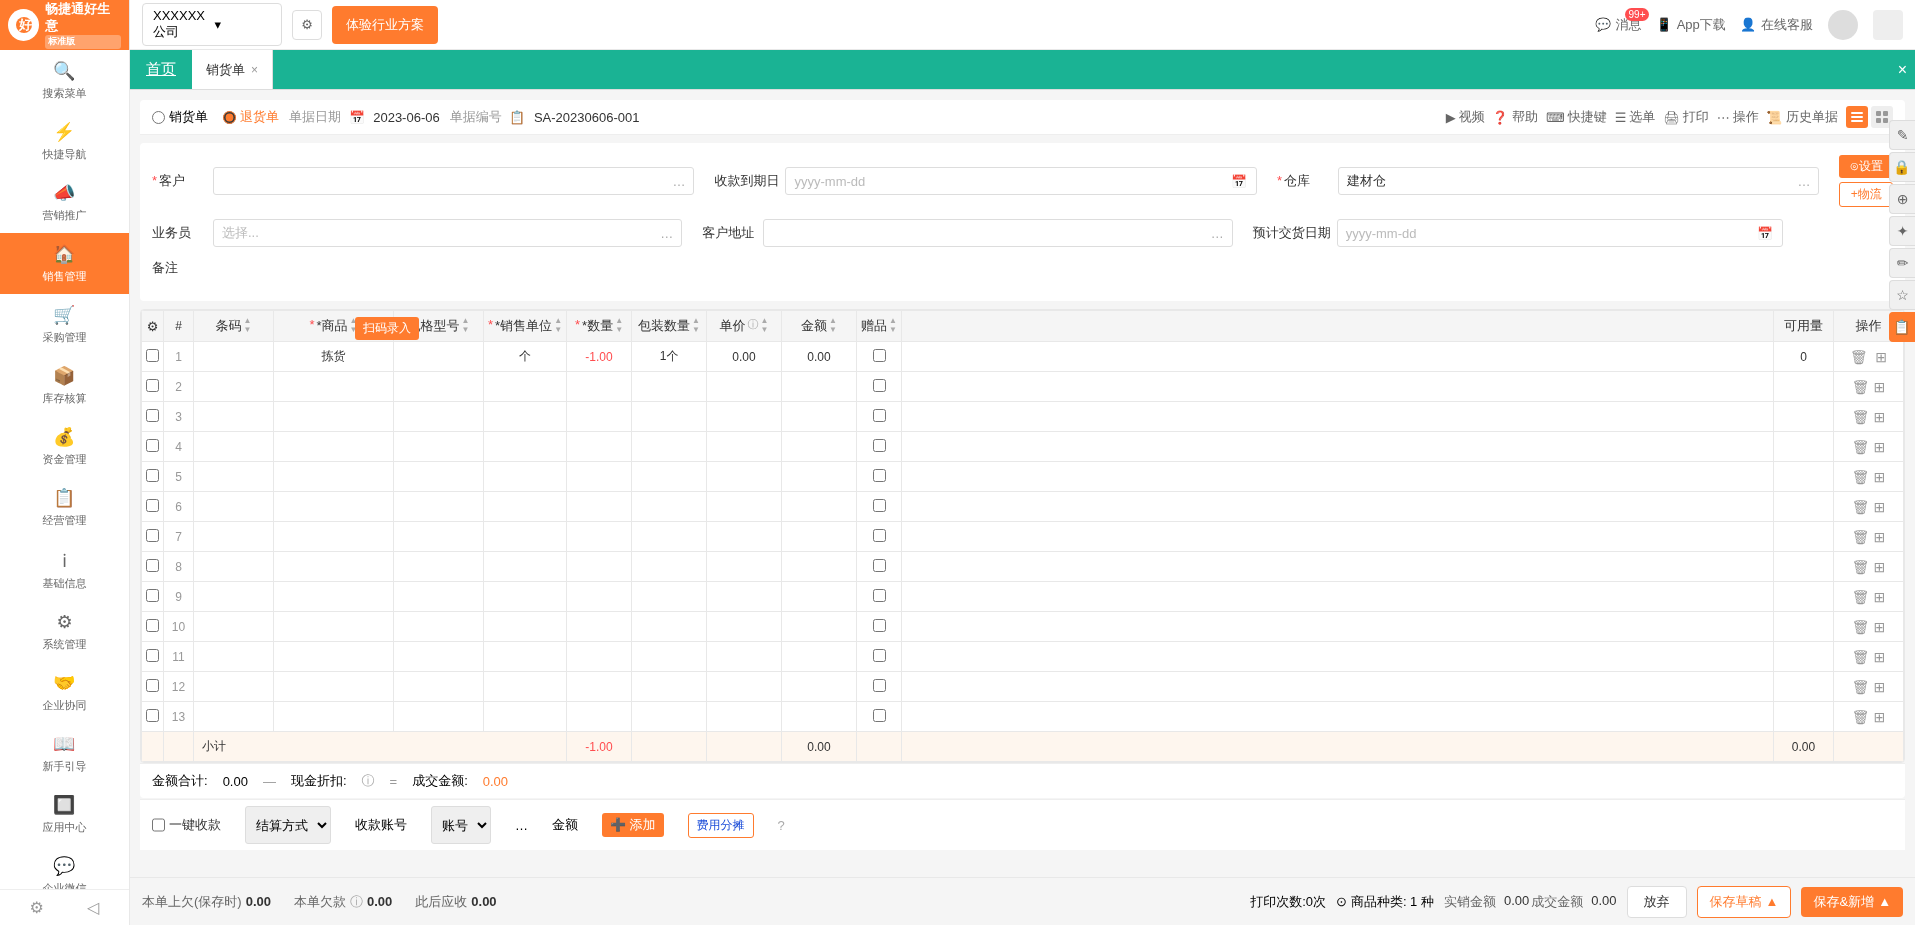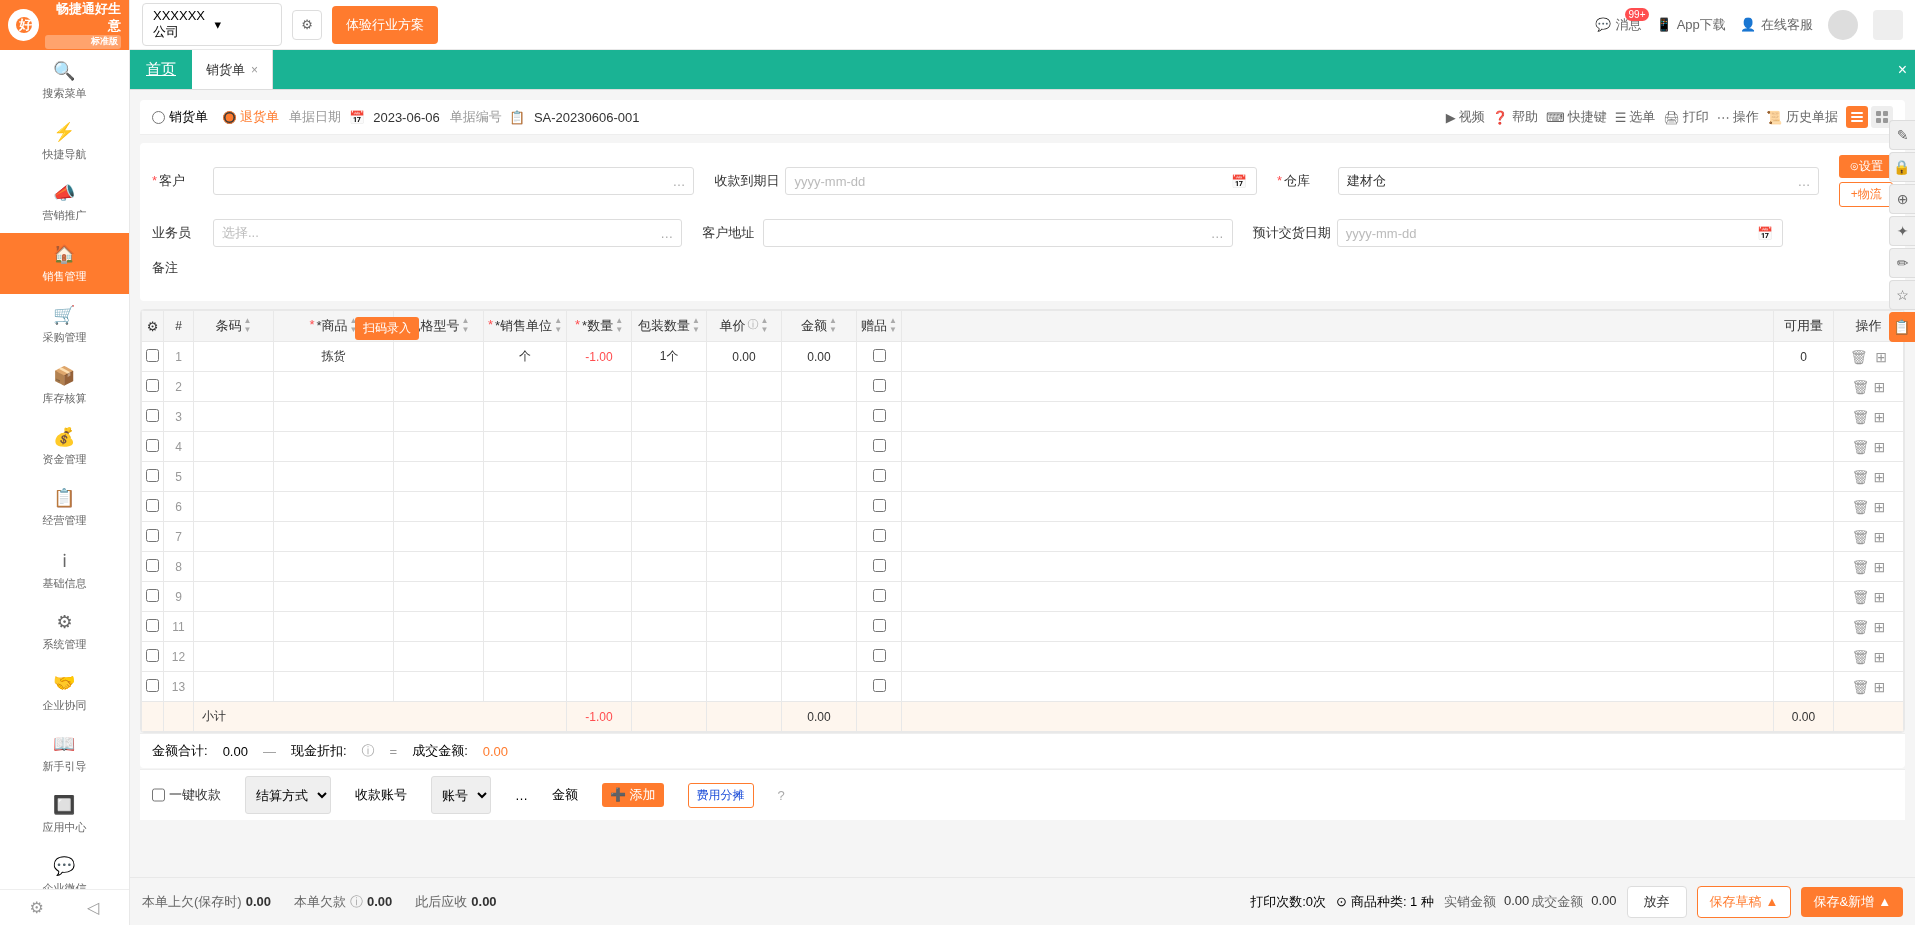--- a/index.html
+++ b/index.html
@@ -3,21 +3,21 @@
   <meta charset="utf-8">
   <style>
     * { box-sizing: border-box; margin: 0; padding: 0; font-family: 'Microsoft YaHei', Arial, sans-serif; font-size: 13px; }
     body { background: #f5f5f5; overflow: hidden; width: 1915px; height: 925px; display: flex; }
 
     
     .sidebar { width: 130px; min-width: 130px; background: #fff; display: flex; flex-direction: column; border-right: 1px solid #e8e8e8; height: 925px; }
     .sidebar-logo { background: #ff7b2e; padding: 10px 8px; display: flex; align-items: center; gap: 6px; color: #fff; font-weight: bold; font-size: 12px; height: 50px; }
     .sidebar-logo-icon { width: 32px; height: 32px; background: #fff; border-radius: 50%; display: flex; align-items: center; justify-content: center; }
     .sidebar-logo-icon svg { width: 20px; height: 20px; }
-    .sidebar-logo-text { font-size: 11px; line-height: 1.3; text-align: right; }
+    .sidebar-logo-text { font-size: 11px; line-height: 1.3; }
     .sidebar-logo-badge { font-size: 9px; background: rgba(255,255,255,0.3); border-radius: 3px; padding: 1px 3px; }
     .sidebar-nav { flex: 1; overflow-y: auto; }
     .sidebar-item { display: flex; flex-direction: column; align-items: center; padding: 10px 5px; cursor: pointer; color: #666; transition: all 0.2s; gap: 4px; }
     .sidebar-item.active { background: #ff7b2e; color: #fff; }
     .sidebar-item-icon { font-size: 18px; }
     .sidebar-item-label { font-size: 11px; text-align: center; }
     .sidebar-bottom { display: flex; justify-content: space-around; padding: 8px; border-top: 1px solid #eee; }
     .sidebar-bottom-btn { background: none; border: none; cursor: pointer; color: #999; font-size: 16px; }
 
     
@@ -610,20 +610,36 @@
               <td></td>
               <td></td>
               <td><input type="checkbox" style=""></td>
               <td></td>
               <td></td>
               <td><button class="action-btn">🗑</button><button class="action-btn">⊞</button></td>
             </tr>
           <tr>
               <td class="col-checkbox"><input type="checkbox" style=""></td>
               <td class="row-num">9</td>
+              <td></td>
+              <td></td>
+              <td></td>
+              <td></td>
+              <td></td>
+              <td></td>
+              <td></td>
+              <td></td>
+              <td><input type="checkbox" style=""></td>
+              <td></td>
+              <td></td>
+              <td><button class="action-btn">🗑</button><button class="action-btn">⊞</button></td>
+            </tr>
+          <tr>
+              <td class="col-checkbox"><input type="checkbox" style=""></td>
+              <td class="row-num">10</td>
               <td></td>
               <td></td>
               <td></td>
               <td></td>
               <td></td>
               <td></td>
               <td></td>
               <td></td>
               <td><input type="checkbox" style=""></td>
               <td></td>

